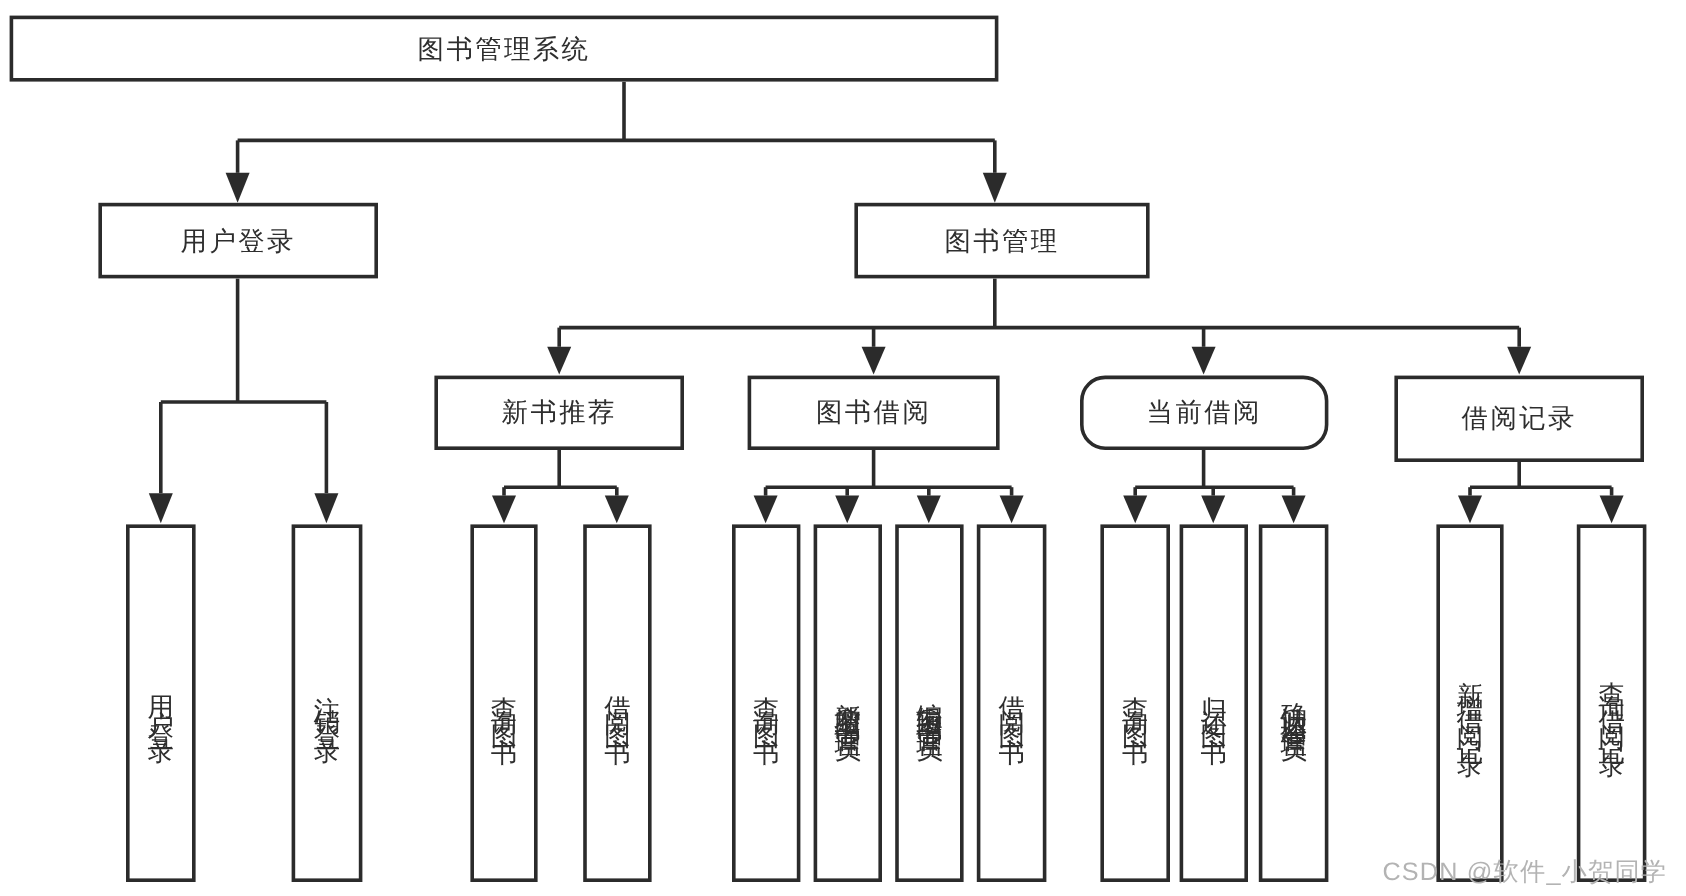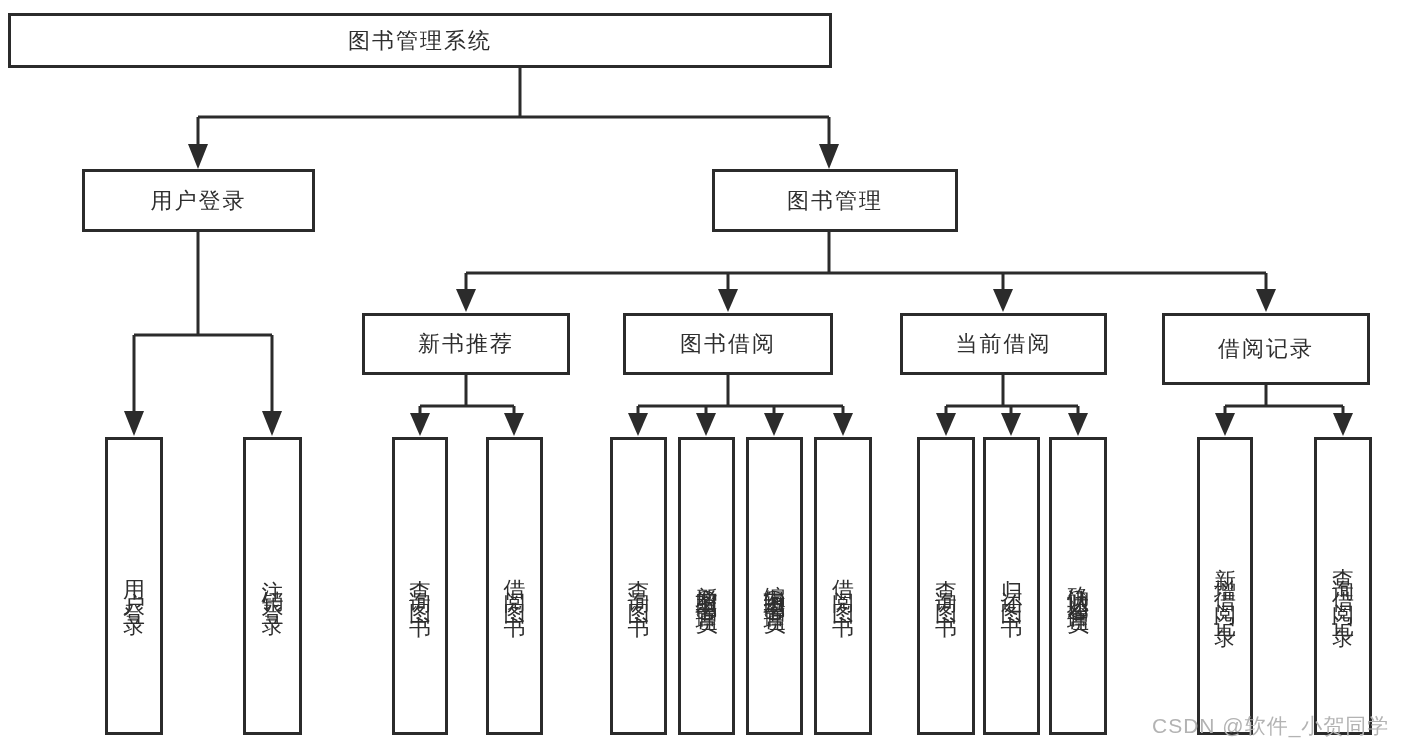--- a/index.html
+++ b/index.html
@@ -132,21 +132,21 @@
     <polygon points="1333,413 1353,413 1343,436"></polygon>
   </svg>
 
   <div class="node" style="left:8px; top:13px; width:824px; height:55px;">图书管理系统</div>
 
   <div class="node" style="left:82px; top:169px; width:233px; height:63px;">用户登录</div>
   <div class="node" style="left:712px; top:169px; width:246px; height:63px;">图书管理</div>
 
   <div class="node" style="left:362px; top:313px; width:208px; height:62px;">新书推荐</div>
   <div class="node" style="left:623px; top:313px; width:210px; height:62px;">图书借阅</div>
-  <div class="node" style="left:900px; top:313px; width:207px; height:62px;">当前借阅</div>
+  <div class="node" style="left:900px; top:313px; width:207px; height:62px;border-radius:21px;">当前借阅</div>
   <div class="node" style="left:1162px; top:313px; width:208px; height:72px;">借阅记录</div>
 
   <div class="node vnode" style="left:105px; top:437px; width:58px; height:298px;">用户登录</div>
   <div class="node vnode" style="left:243px; top:437px; width:59px; height:298px;">注销登录</div>
 
   <div class="node vnode" style="left:392px; top:437px; width:56px; height:298px;">查询图书</div>
   <div class="node vnode" style="left:486px; top:437px; width:57px; height:298px;">借阅图书</div>
 
   <div class="node vnode" style="left:610px; top:437px; width:57px; height:298px;">查询图书</div>
   <div class="node vnode tight" style="left:678px; top:437px; width:57px; height:298px;">新增图书（管理员）</div>

